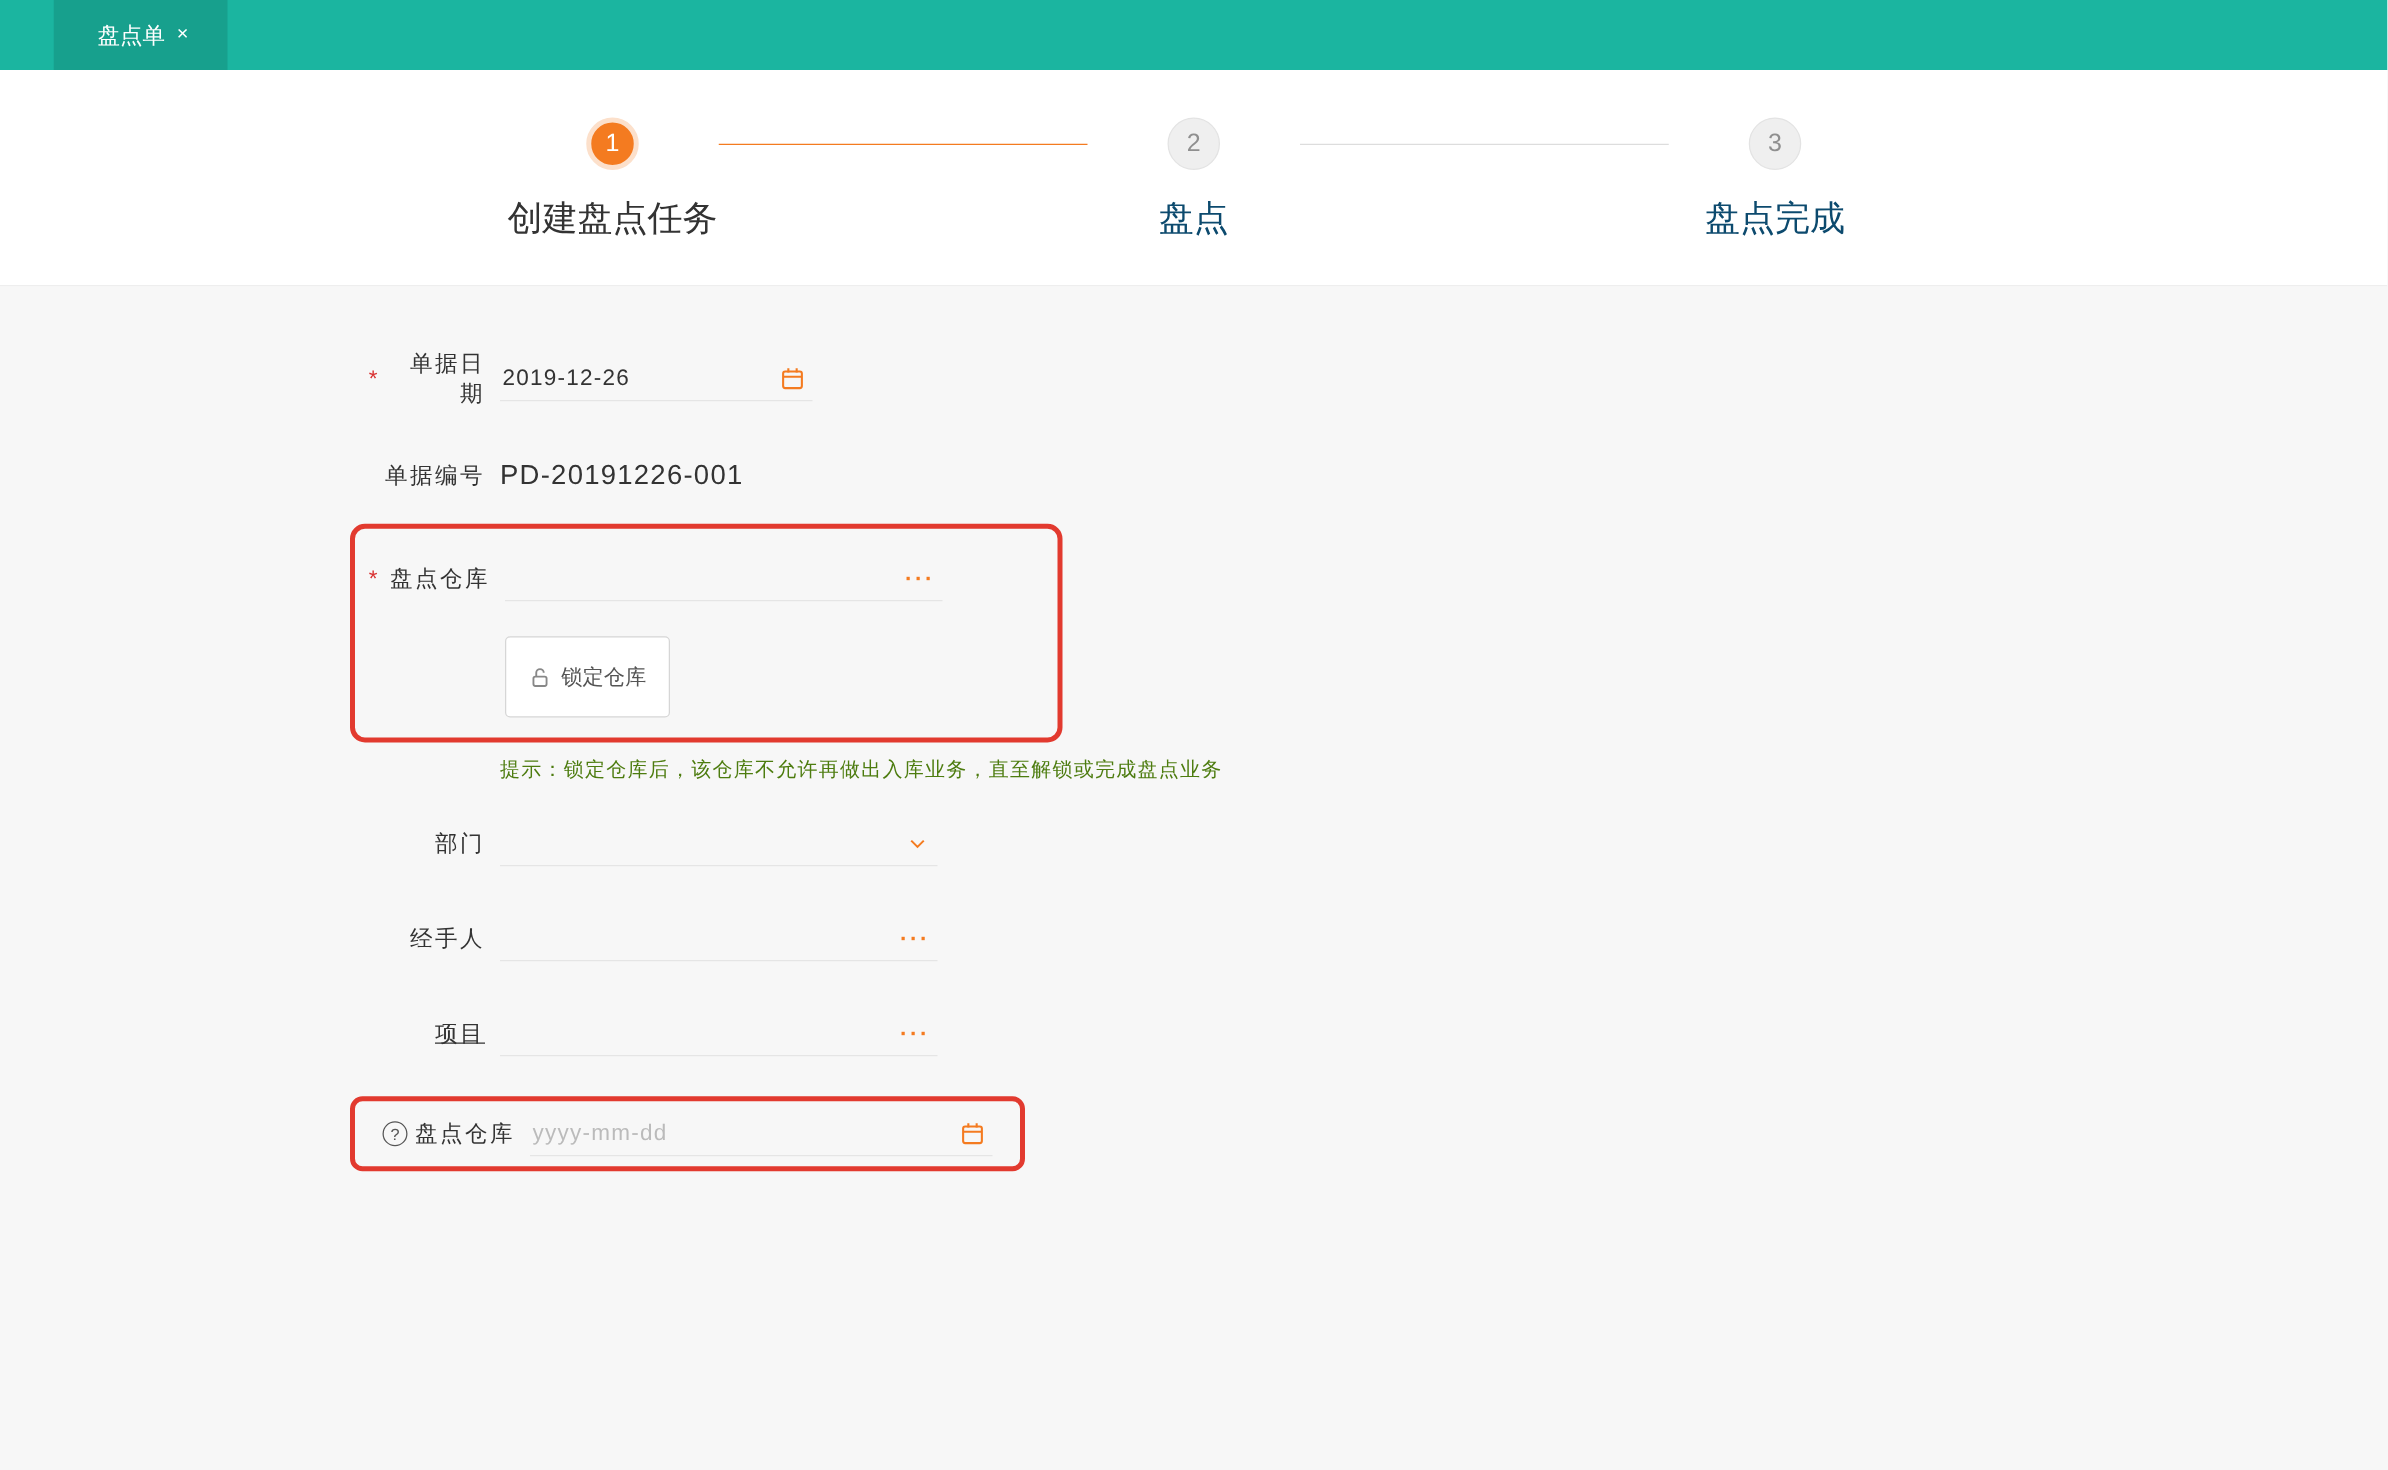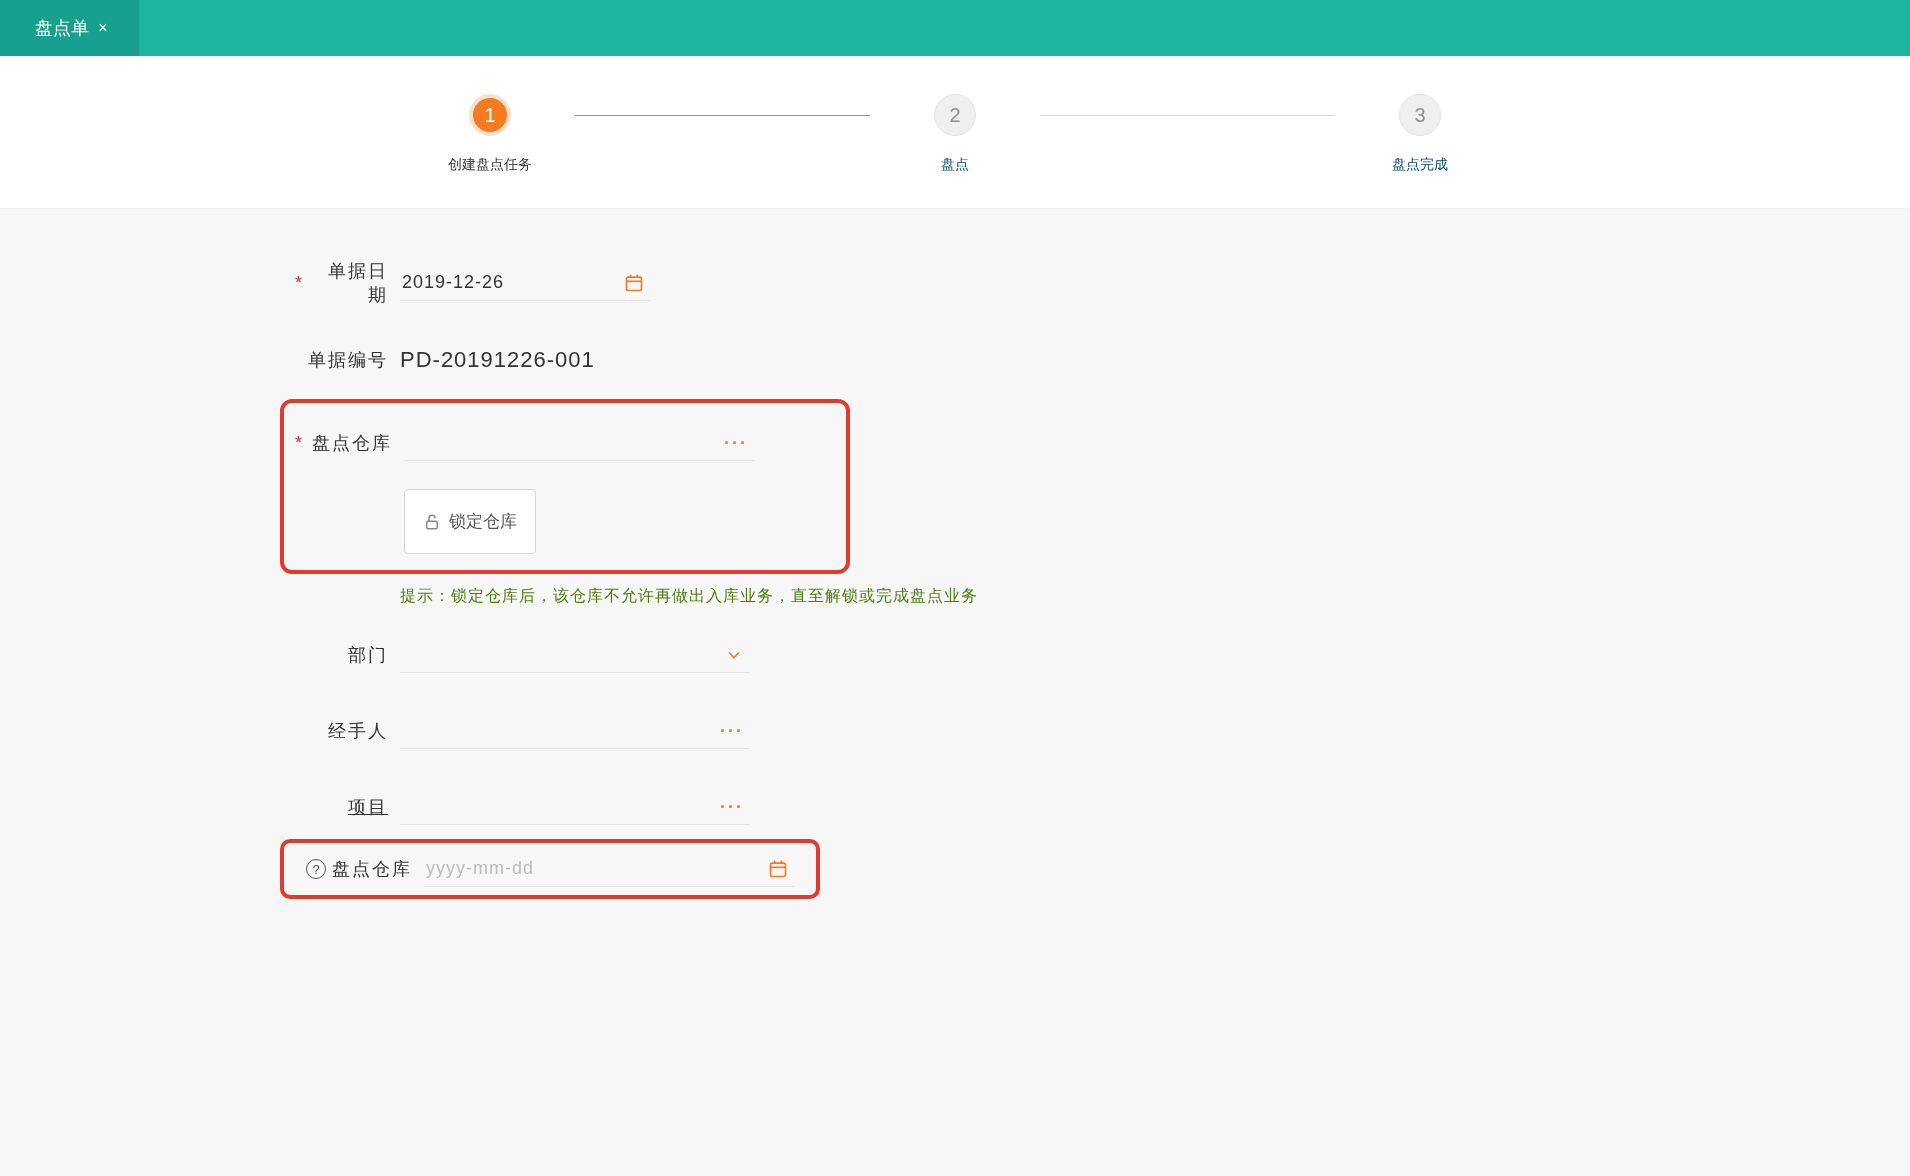--- a/index.html
+++ b/index.html
@@ -7,20 +7,21 @@
   font-family: "PingFang SC", "Microsoft YaHei", Arial, sans-serif;
   background: #f7f7f7;
   font-size: 15px;
   color: #333;
 }
 .header-bar {
   background: #1bb5a0;
   height: 56px;
   display: flex;
   align-items: center;
+  padding-left: 43px;
 }
 .tab {
   display: flex;
   align-items: center;
   gap: 8px;
   background: #17a08d;
   color: #fff;
   height: 100%;
   padding: 0 30px 0 35px;
   font-size: 18px;
@@ -67,21 +68,21 @@
   background: #f47b20;
   border: 4px solid #fce0cb;
   color: #fff;
 }
 .step-inactive .step-circle {
   background: #efefef;
   color: #8f8f8f;
   border: 1px solid #e3e3e3;
 }
 .step-label {
-  font-size: 14px;
+  font-size: 28px;
   color: #333;
 }
 .step-inactive .step-label { color: #0c4a6e; }
 .step-line {
   flex: 1;
   height: 1px;
   margin-top: 21px;
   max-width: 300px;
 }
 .line-orange { background: #f47b20; }
@@ -313,21 +314,21 @@
   <div class="form-row">
     <div class="label-cell">
       <span>经手人</span>
     </div>
     <div class="value-cell">
       <input class="input-like" value="" style="">
       <span class="field-icon dots">···</span>
     </div>
   </div>
 
-  <div class="form-row" style="margin-bottom:14px;text-decoration:underline;">
+  <div class="form-row" style="margin-bottom:32px;text-decoration:underline;">
     <div class="label-cell">
       <span>项目</span>
     </div>
     <div class="value-cell">
       <input class="input-like" value="" style="">
       <span class="field-icon dots">···</span>
     </div>
   </div>
 
   <div class="highlight-box-single">

